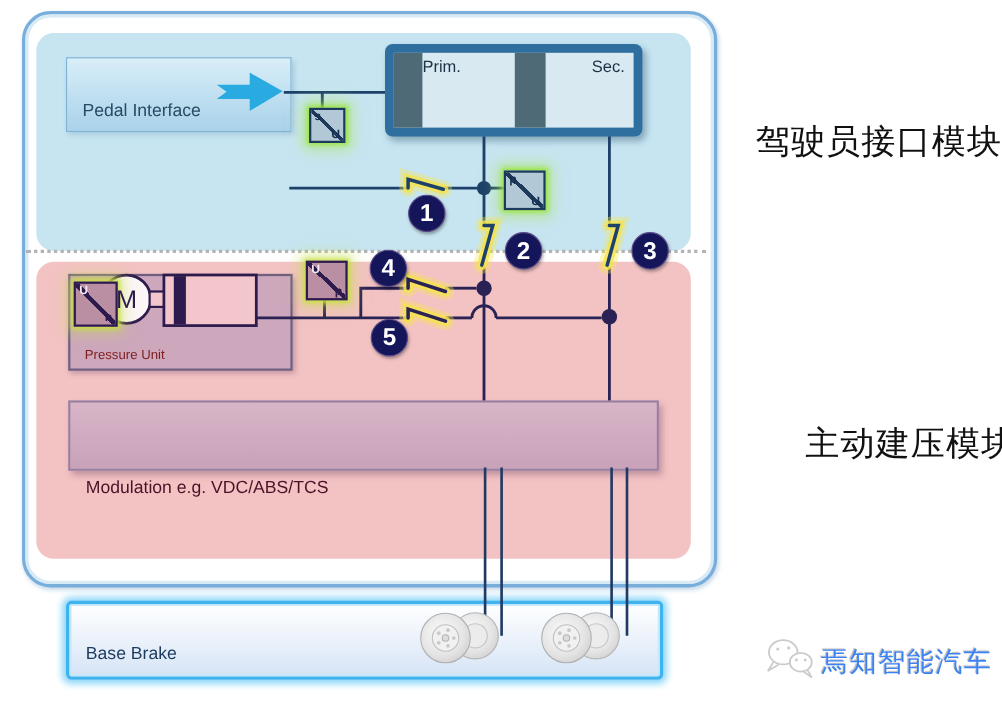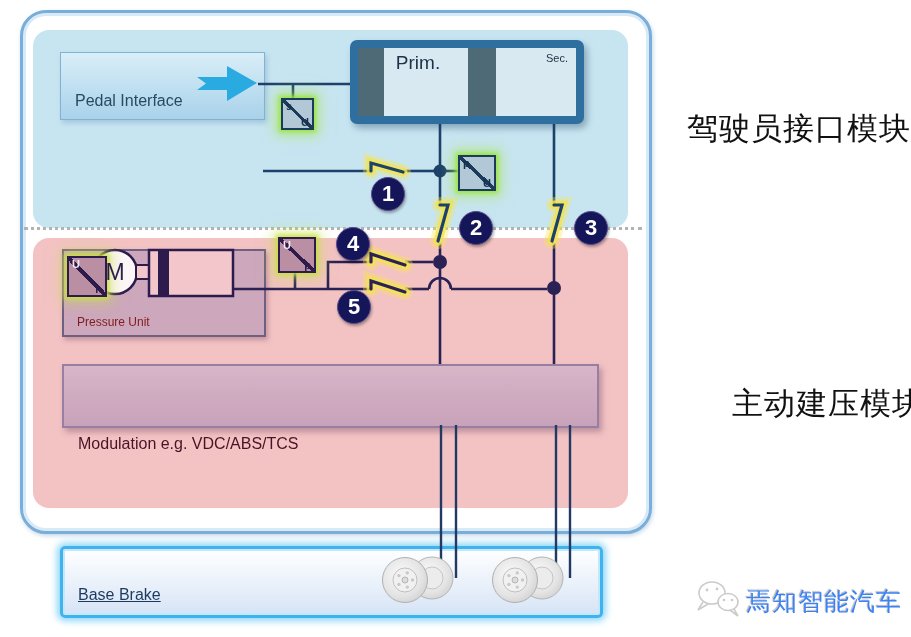--- a/index.html
+++ b/index.html
@@ -21,41 +21,41 @@
   
   .bluebox{position:absolute;background:linear-gradient(#d9eef8,#a9d2ea);
            border:1px solid #7fb2d4;box-shadow:2px 3px 5px rgba(60,110,150,.25);}
   .bluebox .lbl{position:absolute;left:14px;bottom:9px;font-size:16px;color:#274b63;}
 
   .mc{position:absolute;left:350px;top:40px;width:234px;height:84px;background:#2f6f9f;
       border-radius:7px;box-shadow:3px 4px 7px rgba(30,70,100,.4);}
   .mc-inner{position:absolute;left:8px;top:8px;width:218px;height:68px;background:#d8e9f1;}
   .mc-piston{position:absolute;left:0;top:0;width:26px;height:68px;background:#4e6a77;}
   .mc-divider{position:absolute;left:110px;top:0;width:28px;height:68px;background:#4e6a77;}
-  .mc-prim{position:absolute;left:26px;top:4px;width:68px;text-align:center;
-           font-size:19px;color:#1d3246;}
-  .mc-sec{position:absolute;right:8px;top:4px;font-size:11px;color:#1d3246;}
+  .mc-prim{position:absolute;left:26px;top:4px;width:68px;
+           font-size:15px;color:#1d3246;}
+  .mc-sec{position:absolute;right:8px;top:4px;font-size:15px;color:#1d3246;}
   .mc-red{position:absolute;left:26px;top:33px;width:140px;text-align:center;
           font-size:17px;font-weight:bold;color:#ff0000;}
 
   .pu-box{position:absolute;left:62px;top:249px;width:200px;height:84px;
           background:#cda7bc;border:2px solid #6f5f80;box-shadow:2px 3px 5px rgba(80,40,70,.3);}
   .pu-lbl{position:absolute;left:13px;bottom:6px;font-size:12px;color:#7f1d1d;}
   .motor-m{position:absolute;left:93px;top:259px;width:44px;height:26px;line-height:26px;
            text-align:center;font-size:23px;color:#2d1b4e;}
 
   .mod-box{position:absolute;left:62px;top:364px;width:533px;height:60px;
            background:linear-gradient(#d9b5c8,#c7a2b9);border:2px solid #977fa3;
            box-shadow:3px 4px 6px rgba(90,50,80,.35);}
   .mod-lbl{position:absolute;left:14px;top:31px;font-size:16px;color:#4b1127;margin-top:38px;}
 
   .bb-box{position:absolute;left:60px;top:546px;width:537px;height:66px;border-radius:5px;
           background:linear-gradient(#ffffff,#d6e4f6);border:3px solid #3fb3ee;
           box-shadow:0 0 7px 3px #8ed7f8, inset 0 0 0 2px #c3e8fb;}
-  .bb-lbl{position:absolute;left:15px;bottom:11px;font-size:16px;color:#1c3a5e;text-decoration:underline;}
+  .bb-lbl{position:absolute;left:15px;bottom:11px;font-size:16px;color:#1c3a5e;}
 
   
   .sensor{position:absolute;}
   .sensor .la{position:absolute;top:0;left:3px;font-size:11px;font-weight:bold;}
   .sensor .lb{position:absolute;bottom:0;right:3px;font-size:11px;font-weight:bold;}
   .sensor.blue{background-color:#b2c8d6;border:2px solid #1d3a5c;color:#16314f;
      background-image:linear-gradient(to top right,transparent 46%,#1d3a5c 46%,#1d3a5c 54%,transparent 54%);
      box-shadow:0 0 4px 2px rgba(150,230,60,.95),0 0 12px 6px rgba(170,230,80,.55);}
   .sensor.blue .la,.sensor.blue .lb{color:#16314f;}
   .sensor.pink{background-color:#bb8fa3;border:2px solid #2d1b4e;

